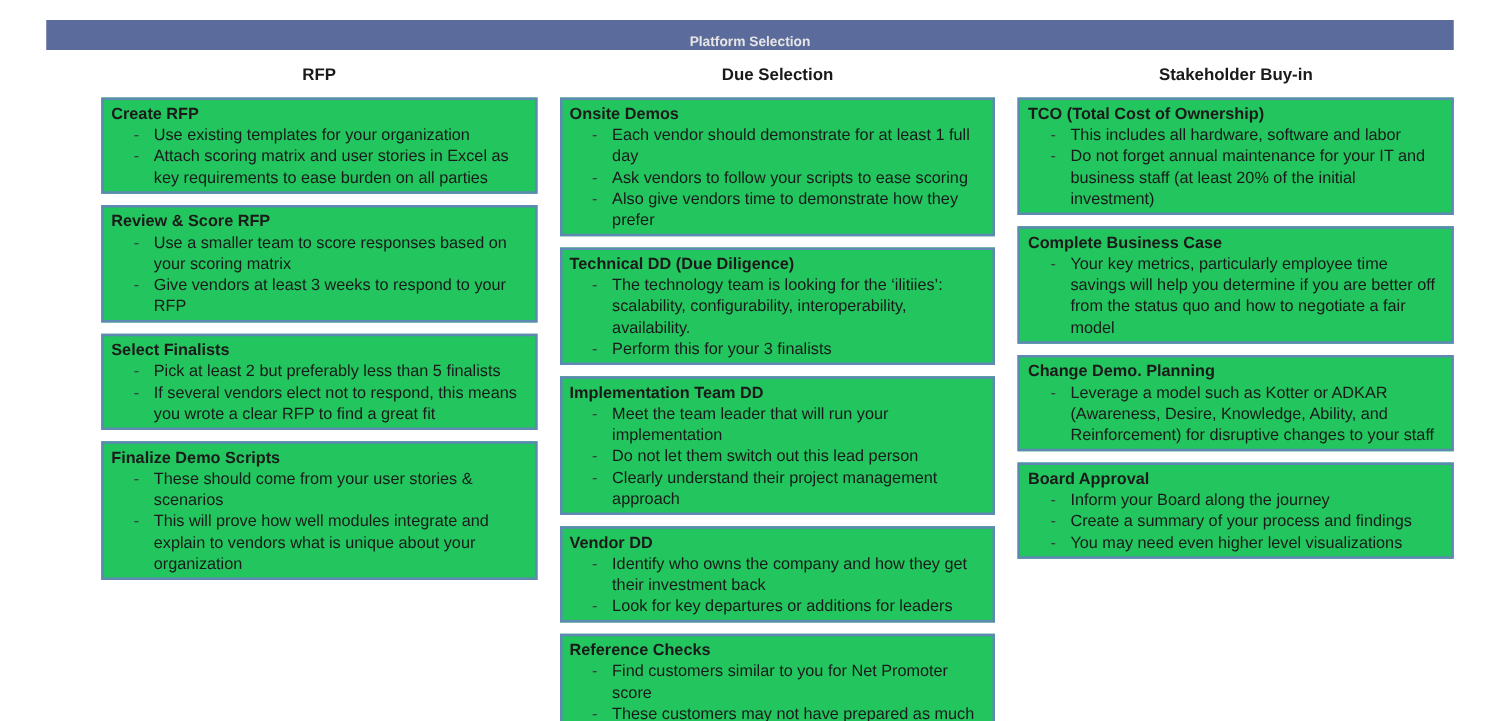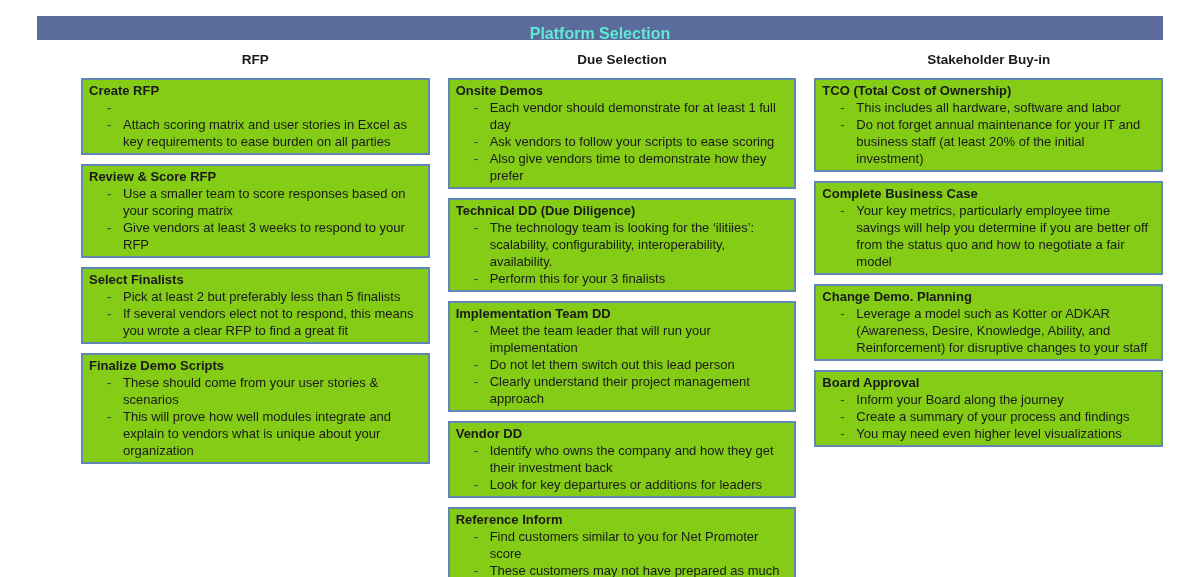--- a/index.html
+++ b/index.html
@@ -19,23 +19,23 @@
     box-sizing: border-box;
   }
   .header-bar {
     background: #5b6b9b;
     height: 24px;
     display: flex;
     align-items: center;
     justify-content: center;
   }
   .header-bar span {
-    color: #5eead4;
+    color: #e5e5e5;
     font-weight: bold;
-    font-size: 16px;
+    font-size: 11px;
     margin-top: 12px;
   }
   .columns {
     display: flex;
     gap: 18px;
     margin-top: 8px;
     padding-left: 44px;
   }
   .column {
     flex: 1 1 0;
@@ -43,21 +43,21 @@
   }
   .column-title {
     text-align: center;
     font-weight: bold;
     font-size: 13.5px;
     margin: 4px 0 10px 0;
     height: 16px;
   }
   .box {
     border: 2px solid #5f88b4;
-    background: #84cc16;
+    background: #22c55e;
     padding: 2px 6px 3px 6px;
     margin-bottom: 9px;
     font-size: 13px;
     line-height: 17px;
   }
   .box-title {
     font-weight: bold;
     font-size: 13px;
   }
   .bullet {
@@ -82,20 +82,21 @@
     <span>Platform Selection</span>
   </div>
 
   <div class="columns" id="columns">
       <div class="column">
         <div class="column-title">RFP</div>
         <div class="box">
           <div class="box-title">Create RFP</div>
           <div class="bullet">
             <span class="dash">-</span>
+            <span class="bullet-text">Use existing templates for your organization</span>
           </div>
           <div class="bullet">
             <span class="dash">-</span>
             <span class="bullet-text">Attach scoring matrix and user stories in Excel as key requirements to ease burden on all parties</span>
           </div>
         </div>
         <div class="box">
           <div class="box-title">Review &amp; Score RFP</div>
           <div class="bullet">
             <span class="dash">-</span>
@@ -177,21 +178,21 @@
           <div class="bullet">
             <span class="dash">-</span>
             <span class="bullet-text">Identify who owns the company and how they get their investment back</span>
           </div>
           <div class="bullet">
             <span class="dash">-</span>
             <span class="bullet-text">Look for key departures or additions for leaders</span>
           </div>
         </div>
         <div class="box">
-          <div class="box-title">Reference Inform</div>
+          <div class="box-title">Reference Checks</div>
           <div class="bullet">
             <span class="dash">-</span>
             <span class="bullet-text">Find customers similar to you for Net Promoter score</span>
           </div>
           <div class="bullet">
             <span class="dash">-</span>
             <span class="bullet-text">These customers may not have prepared as much you have with respect to Digital Design</span>
           </div>
         </div>
       </div>

